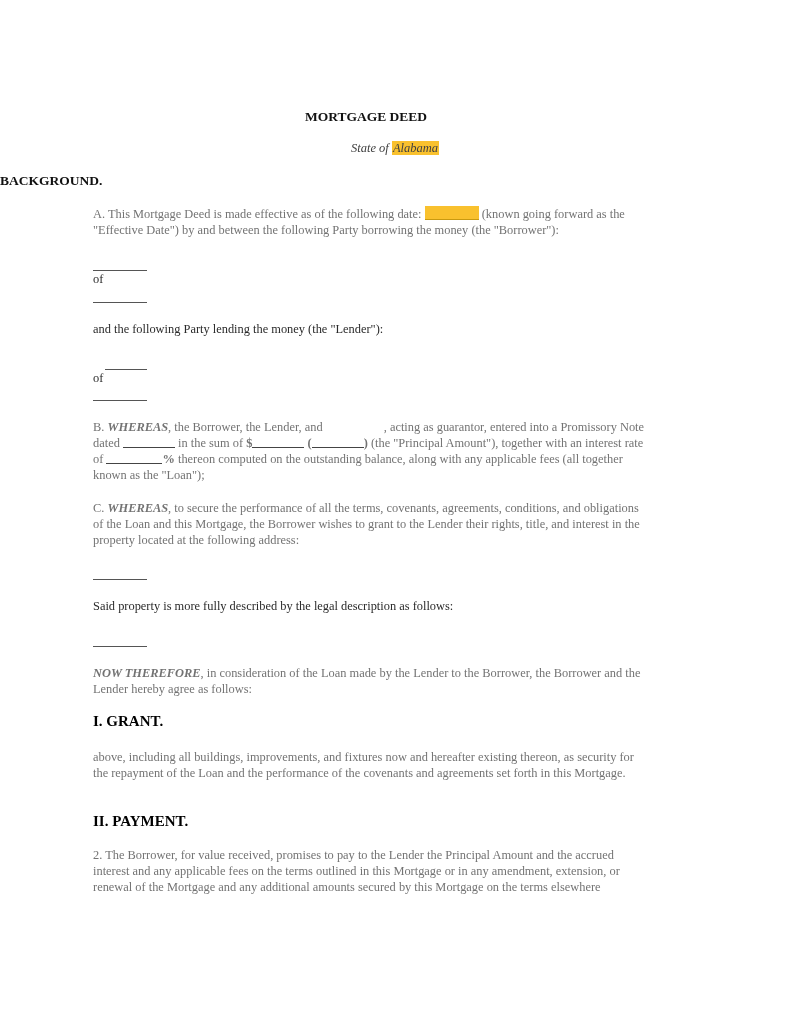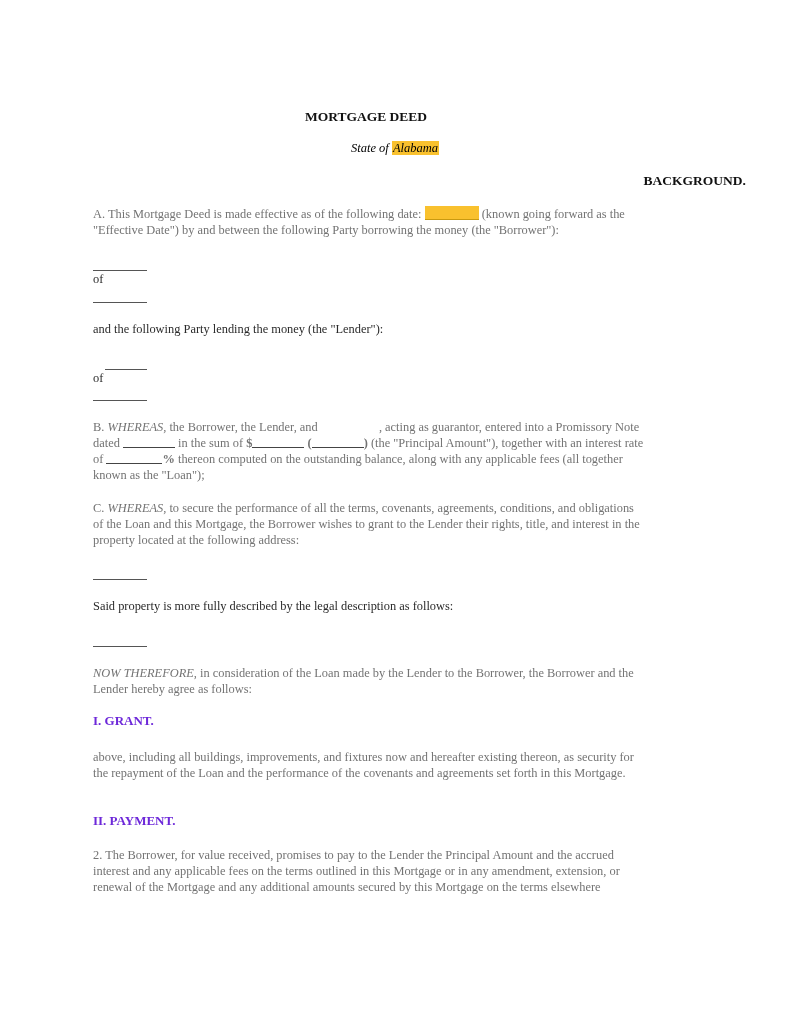--- a/index.html
+++ b/index.html
@@ -1,31 +1,31 @@
 <!DOCTYPE html>
 <html><head>
 <meta charset="utf-8">
 <style>
   html, body { margin: 0; padding: 0; background: #ffffff; }
   body { width: 790px; height: 1022px; position: relative; overflow: hidden;
          font-family: "Liberation Serif", serif; color: #222; }
   .page { position: absolute; left: 0; top: 0; width: 790px; height: 1022px; }
   .abs { position: absolute; }
   .title { top: 109px; left: 0; width: 732px; text-align: center; font-weight: bold; font-size: 13.5px; color: #111; }
-  .subtitle { top: 141px; left: 0; width: 790px; text-align: center; font-style: italic; font-size: 12.5px; color: #000000; }
+  .subtitle { top: 141px; left: 0; width: 790px; text-align: center; font-style: italic; font-size: 12.5px; color: #404040; }
   .hl { background: #f9c12e; padding: 0 1px; }
-  .bg-head { top: 173px; left: 0; width: 746px; text-align: right; font-weight: bold; font-size: 13.5px; color: #111; }
+  .bg-head { top: 173px; left: 0; width: 746px; text-align: left; font-weight: bold; font-size: 13.5px; color: #111; }
   .para { left: 93px; width: 612px; font-size: 12.4px; line-height: 16px; color: #737373; }
   .blank-line { position: absolute; height: 0; border-top: 1px solid #555; }
   .fill-box { display: inline-block; width: 54px; height: 13px; background: #f9c12e; vertical-align: -2px; border-bottom: 1px solid #c99a10; }
   .u { display: inline-block; border-bottom: 1px solid #444; height: 11px; vertical-align: -1px; }
   .sp { display: inline-block; }
   .small-text { font-size: 12.4px; color: #2a2a2a; }
-  .section-head { left: 93px; font-weight: bold; font-size: 13px; color: #6d28d9; }
-  i { font-style: italic; }
+  .section-head { left: 93px; font-weight: bold; font-size: 15px; color: #000000; }
+  i { font-style: italic; font-weight: bold; }
   b { font-weight: bold; }
 </style>
 </head>
 <body>
 
 <div class="page">
 
   <div class="abs title">MORTGAGE DEED</div>
 
   <div class="abs subtitle">

